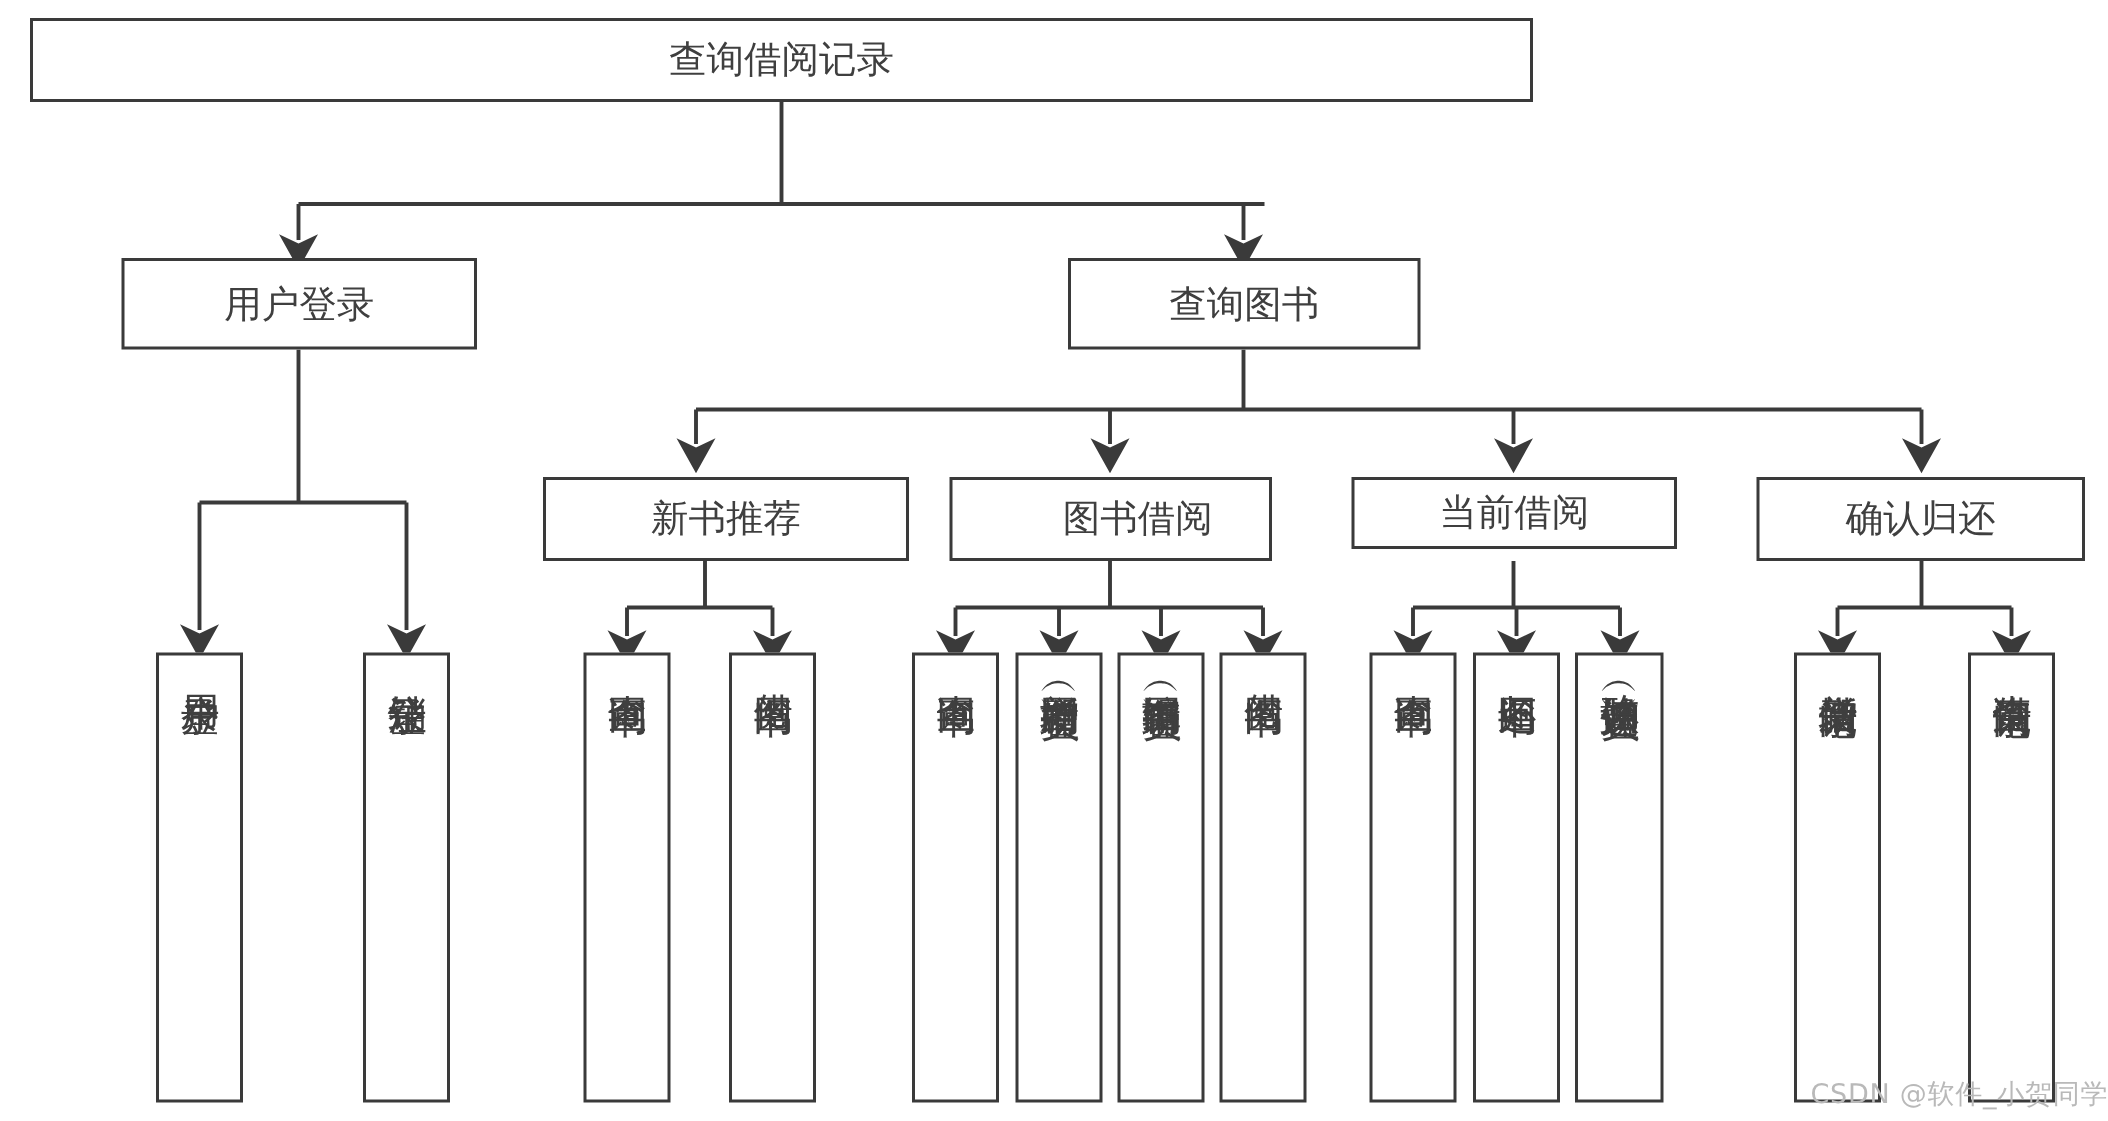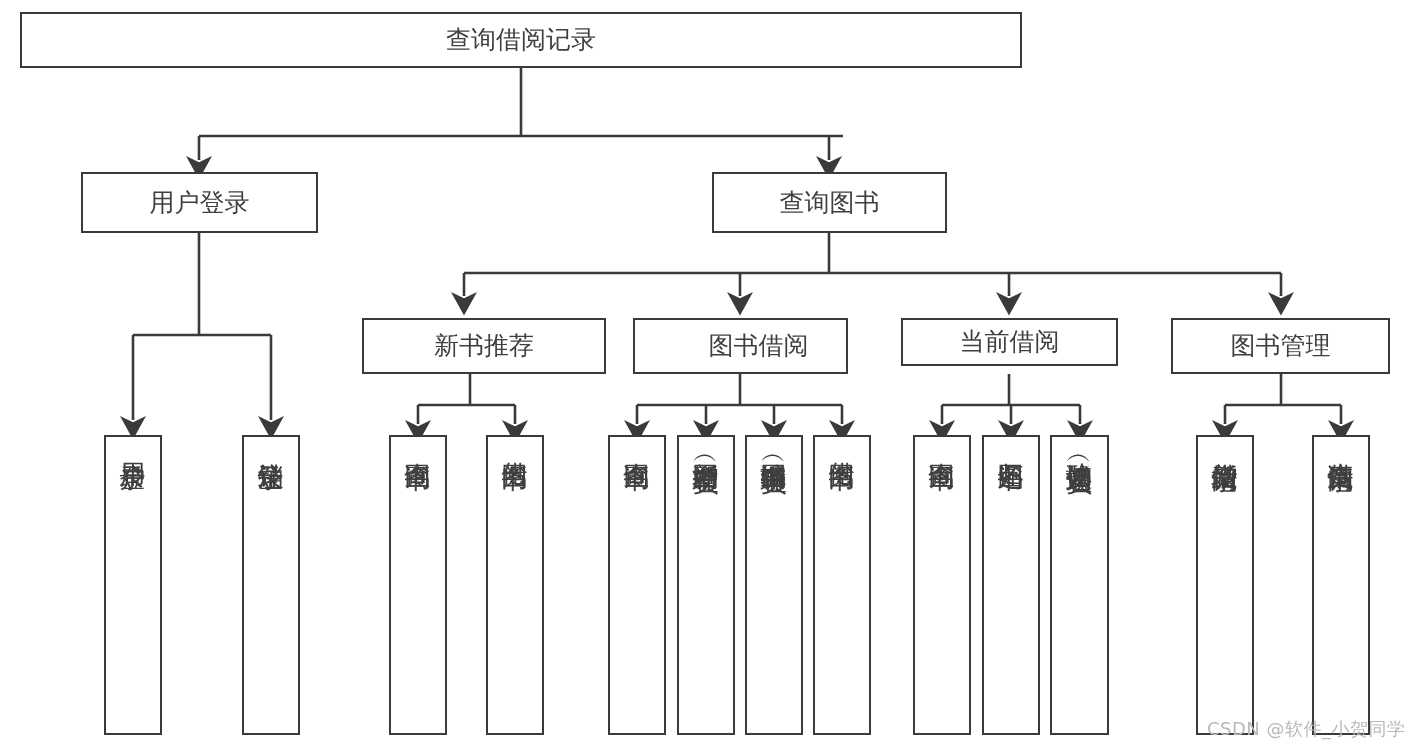--- a/index.html
+++ b/index.html
@@ -135,21 +135,21 @@
   <div class="node h" style="left:362px;top:318px;width:244px;height:56px;">
     <span class="lbl">新书推荐</span>
   </div>
   <div class="node h" style="left:633px;top:318px;width:215px;height:56px;padding-left:36px;">
     <span class="lbl">图书借阅</span>
   </div>
   <div class="node h" style="left:901px;top:318px;width:217px;height:48px;justify-content:center;">
     <span class="lbl">当前借阅</span>
   </div>
   <div class="node h" style="left:1171px;top:318px;width:219px;height:56px;">
-    <span class="lbl">图书管理</span>
+    <span class="lbl">确认归还</span>
   </div>
 
   <div class="node v" style="left:104px;top:435px;width:58px;height:300px;">
     <span class="lbl">用户登录</span>
   </div>
   <div class="node v" style="left:242px;top:435px;width:58px;height:300px;">
     <span class="lbl">注销登录</span>
   </div>
 
   <div class="node v" style="left:389px;top:435px;width:58px;height:300px;">

